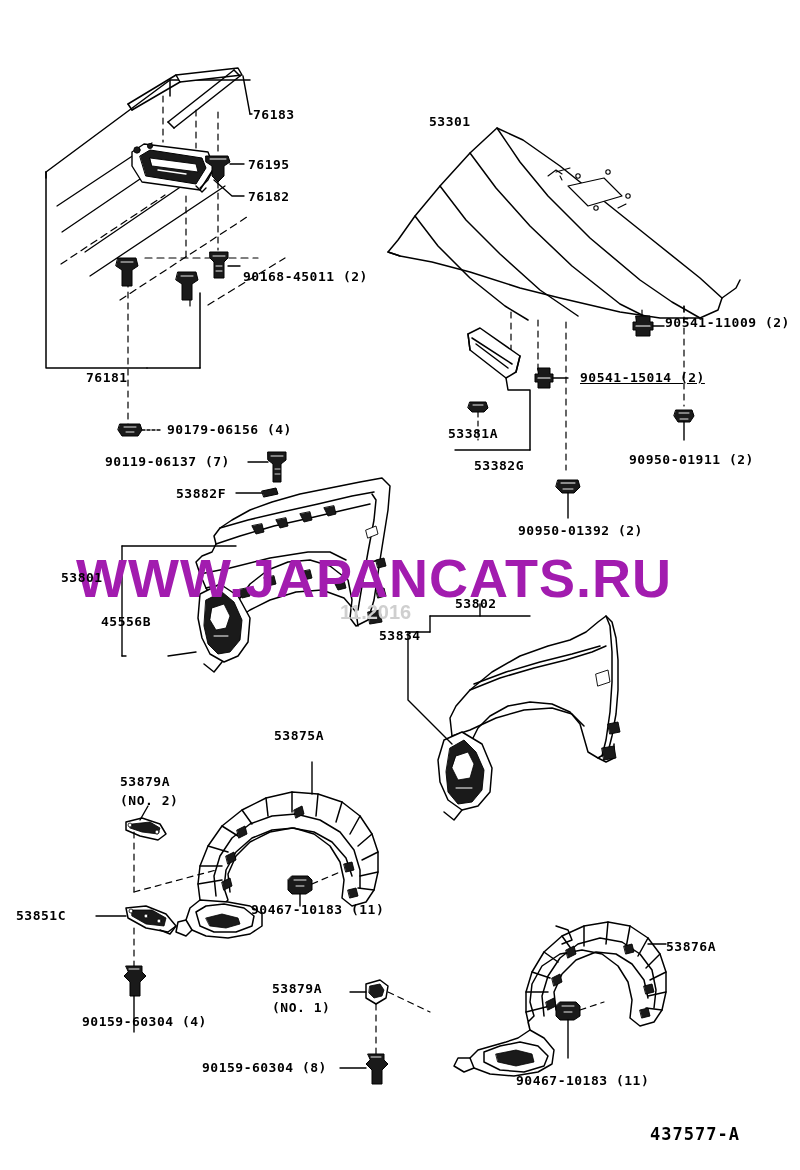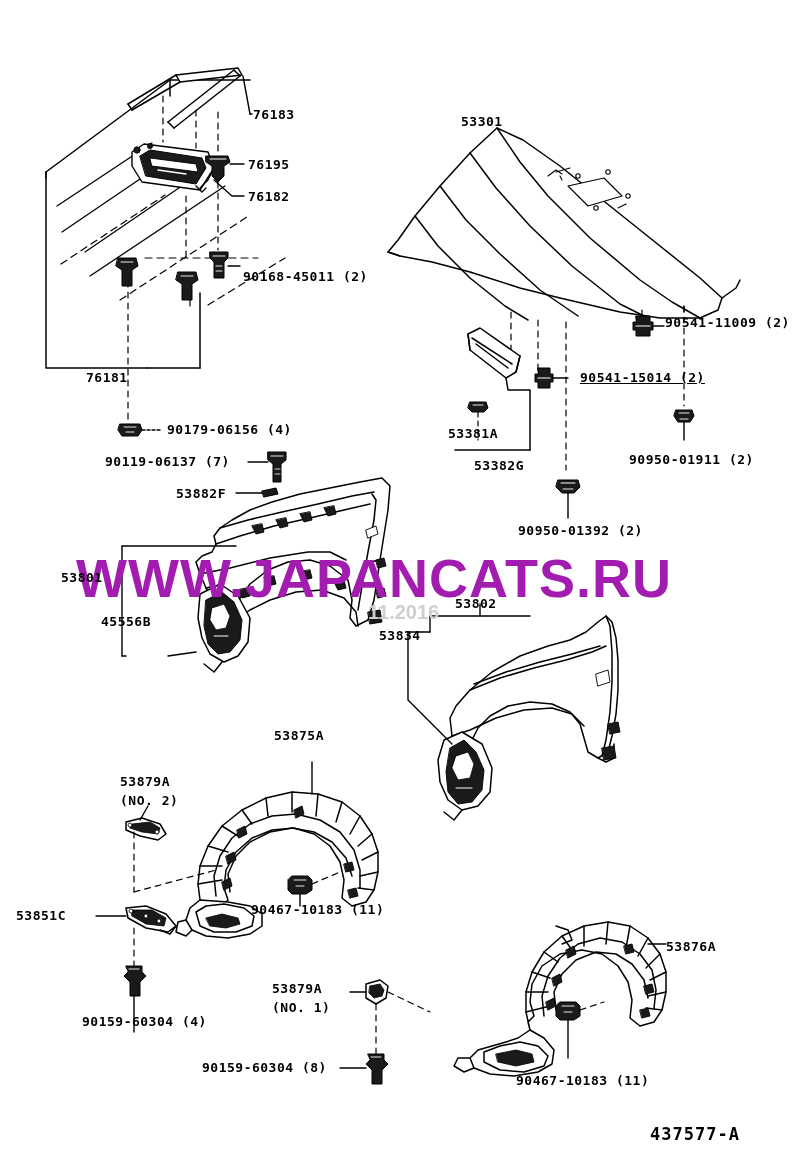--- a/index.html
+++ b/index.html
@@ -45,21 +45,20 @@
     top: 547px;
     font-size: 54px;
     letter-spacing: 1px;
   }
   #wm-date {
     left: 340px;
     top: 601px;
     font-size: 20px;
     color: #cfcfcf;
     letter-spacing: 0px;
-    margin-left: 28px;
   }
   #footer-code {
     position: absolute;
     left: 650px;
     top: 1124px;
     font-family: "DejaVu Sans Mono", "Liberation Mono", monospace;
     font-weight: bold;
     font-size: 17px;
     color: #000000;
     letter-spacing: 1px;
@@ -475,21 +474,21 @@
 
   <div class="wm" id="wm-main">WWW.JAPANCATS.RU</div>
   <div class="wm" id="wm-date">11.2016</div>
 
   <div class="lbl" style="left:253px; top:105px;">76183</div>
   <div class="lbl" style="left:248px; top:155px;">76195</div>
   <div class="lbl" style="left:248px; top:187px;">76182</div>
   <div class="lbl" style="left:243px; top:267px;">90168-45011 (2)</div>
   <div class="lbl" style="left:86px;  top:368px;">76181</div>
 
-  <div class="lbl" style="left:429px; top:112px;margin-left:32px;">53301</div>
+  <div class="lbl" style="left:429px; top:112px;">53301</div>
   <div class="lbl" style="left:665px; top:313px;">90541-11009 (2)</div>
   <div class="lbl" style="left:580px; top:368px;text-decoration:underline;">90541-15014 (2)</div>
   <div class="lbl" style="left:448px; top:424px;">53381A</div>
   <div class="lbl" style="left:474px; top:456px;">53382G</div>
   <div class="lbl" style="left:629px; top:450px;">90950-01911 (2)</div>
   <div class="lbl" style="left:518px; top:521px;">90950-01392 (2)</div>
 
   <div class="lbl" style="left:167px; top:420px;">90179-06156 (4)</div>
   <div class="lbl" style="left:105px; top:452px;">90119-06137 (7)</div>
   <div class="lbl" style="left:176px; top:484px;">53882F</div>

